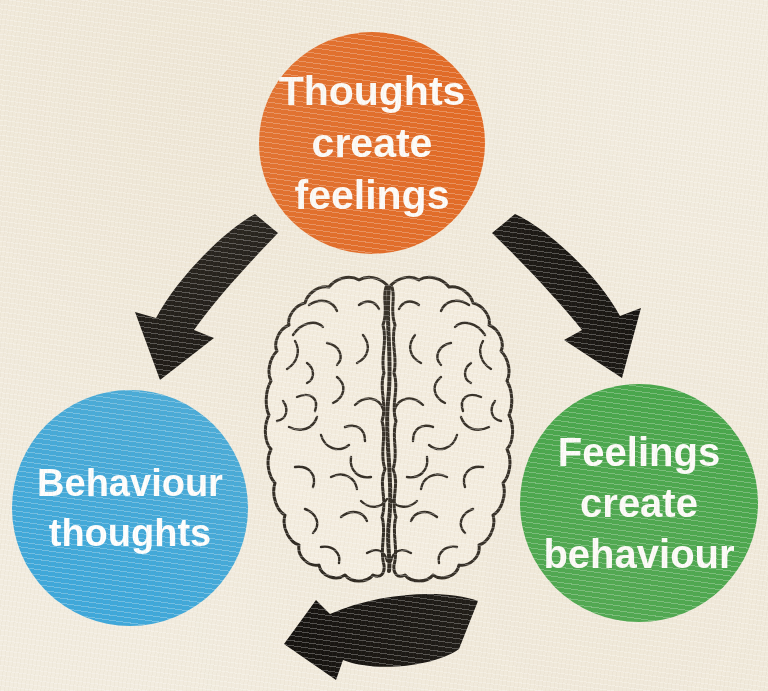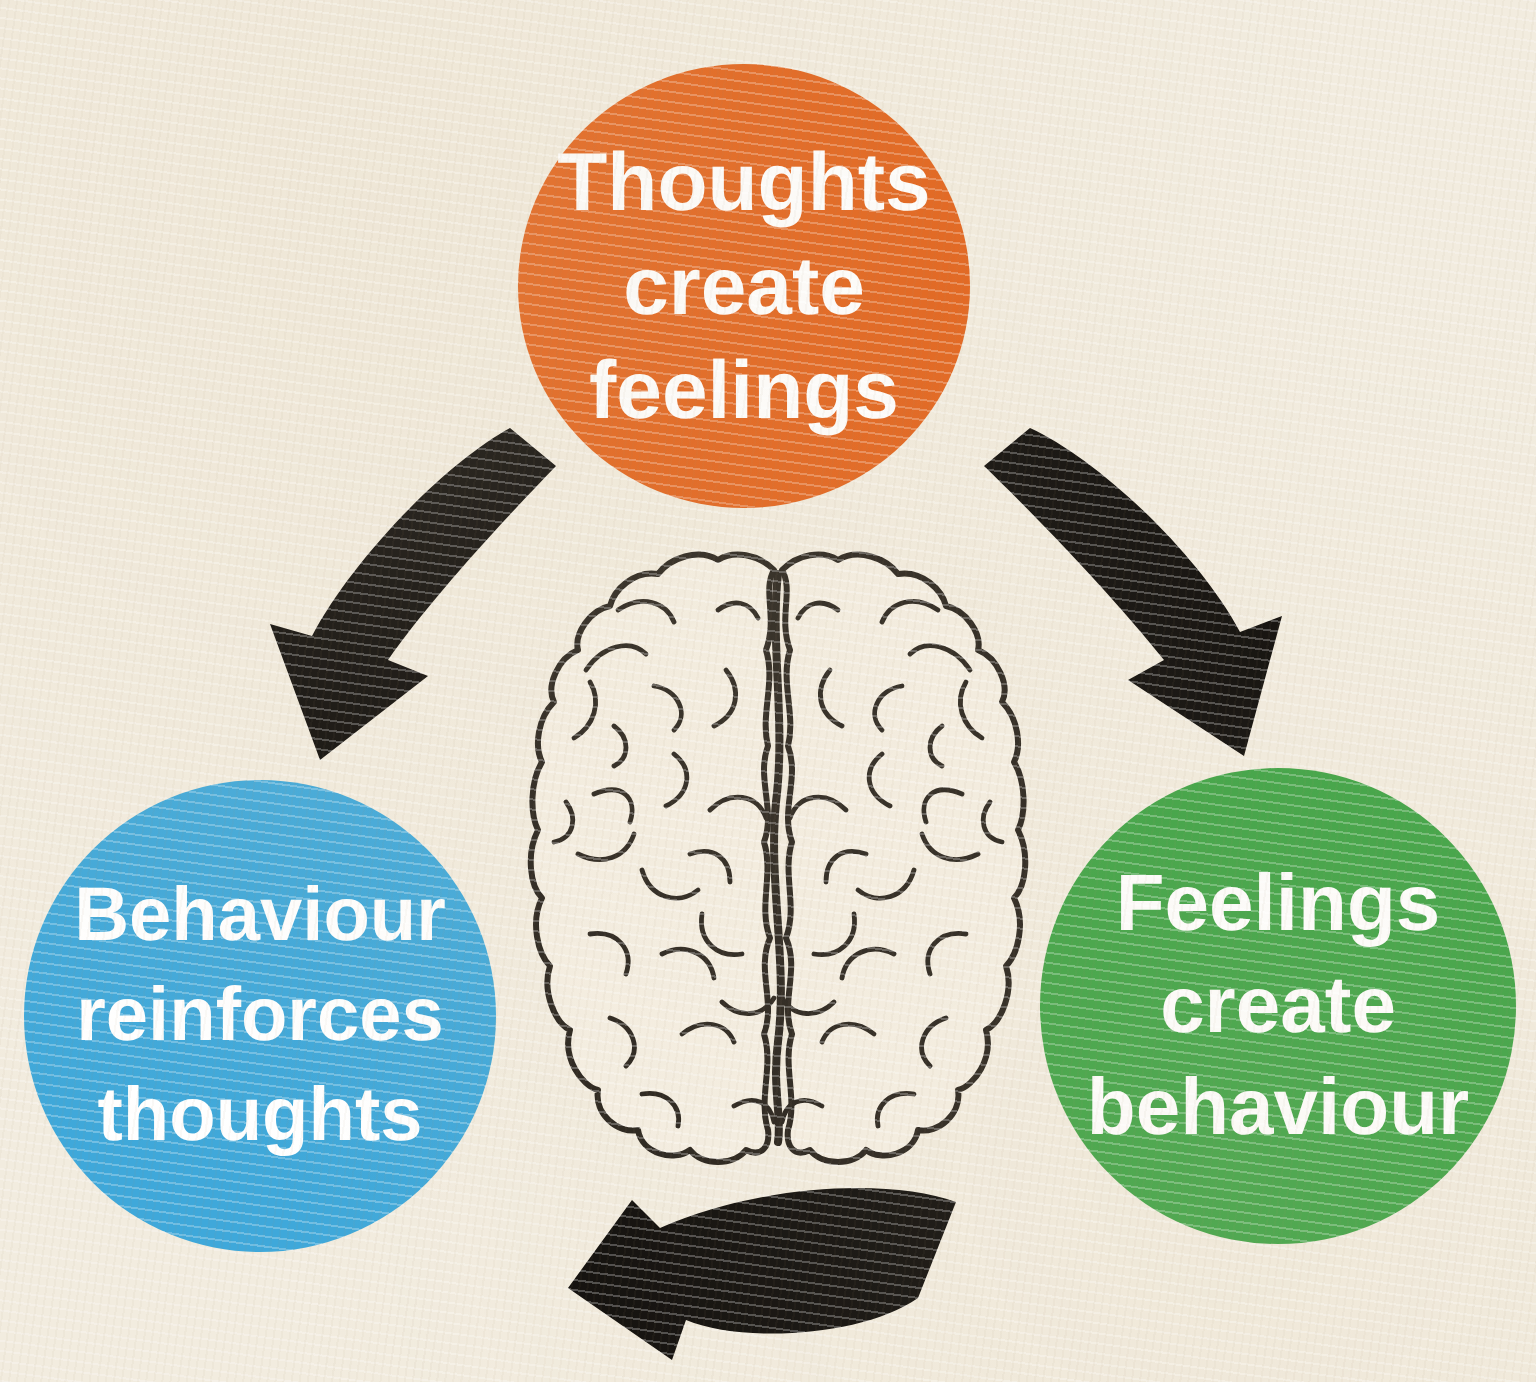--- a/index.html
+++ b/index.html
@@ -49,21 +49,20 @@
 <div class="canvas">
 
   <div class="node-circle circle-top" style="background-color: rgb(226, 98, 26);">
     <span class="line">Thoughts</span>
     <span class="line">create</span>
     <span class="line">feelings</span>
   </div>
 
   <div class="node-circle circle-left" style="background-color: rgb(63, 168, 218);">
     <span class="line">Behaviour</span>
-    <span class="line">reinforces</span>
     <span class="line">thoughts</span>
   </div>
 
   <div class="node-circle circle-right" style="background-color: rgb(61, 163, 68);">
     <span class="line">Feelings</span>
     <span class="line">create</span>
     <span class="line">behaviour</span>
   </div>
 
   <svg class="arrows-layer" width="768" height="691" viewBox="0 0 768 691">

